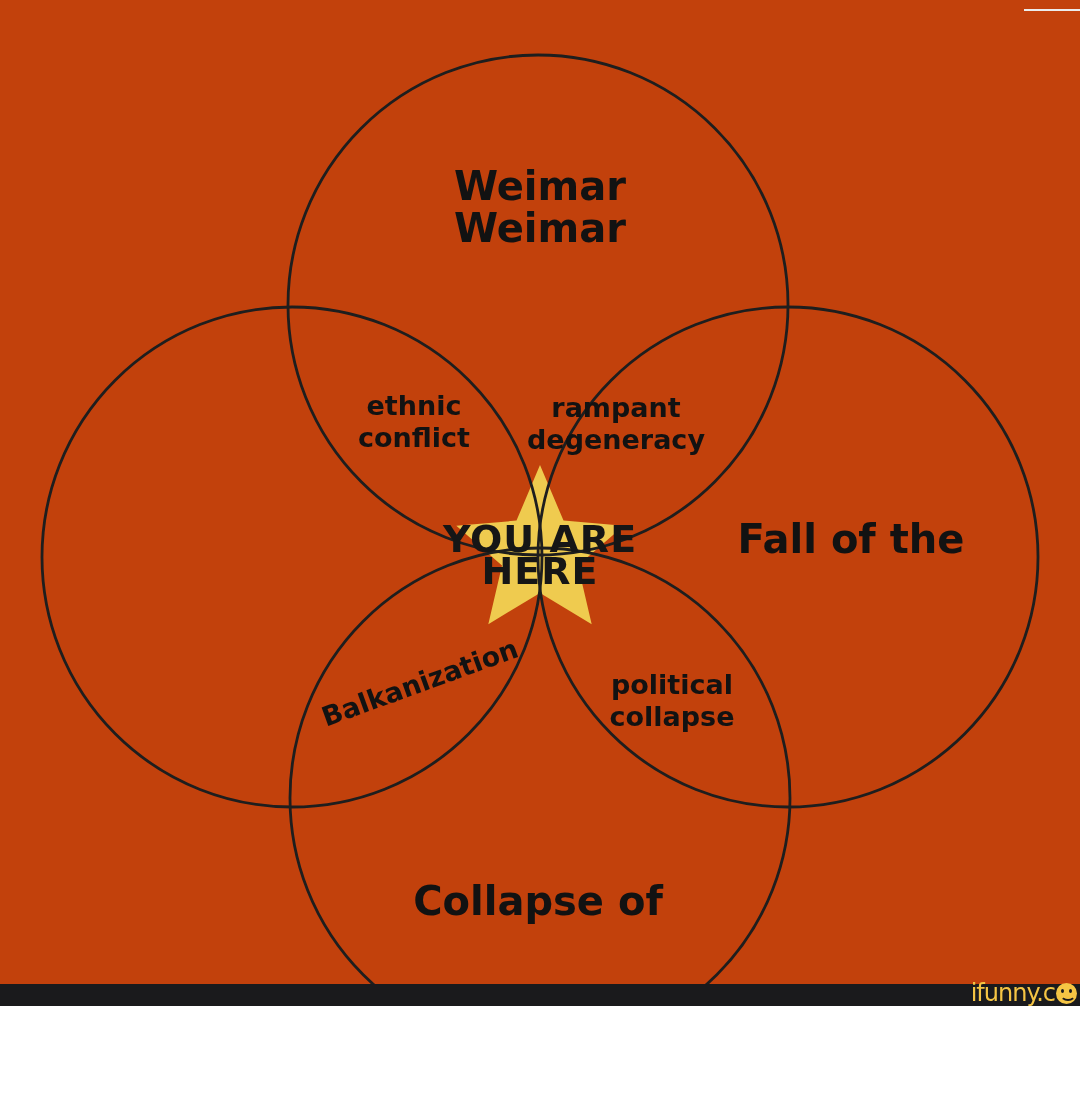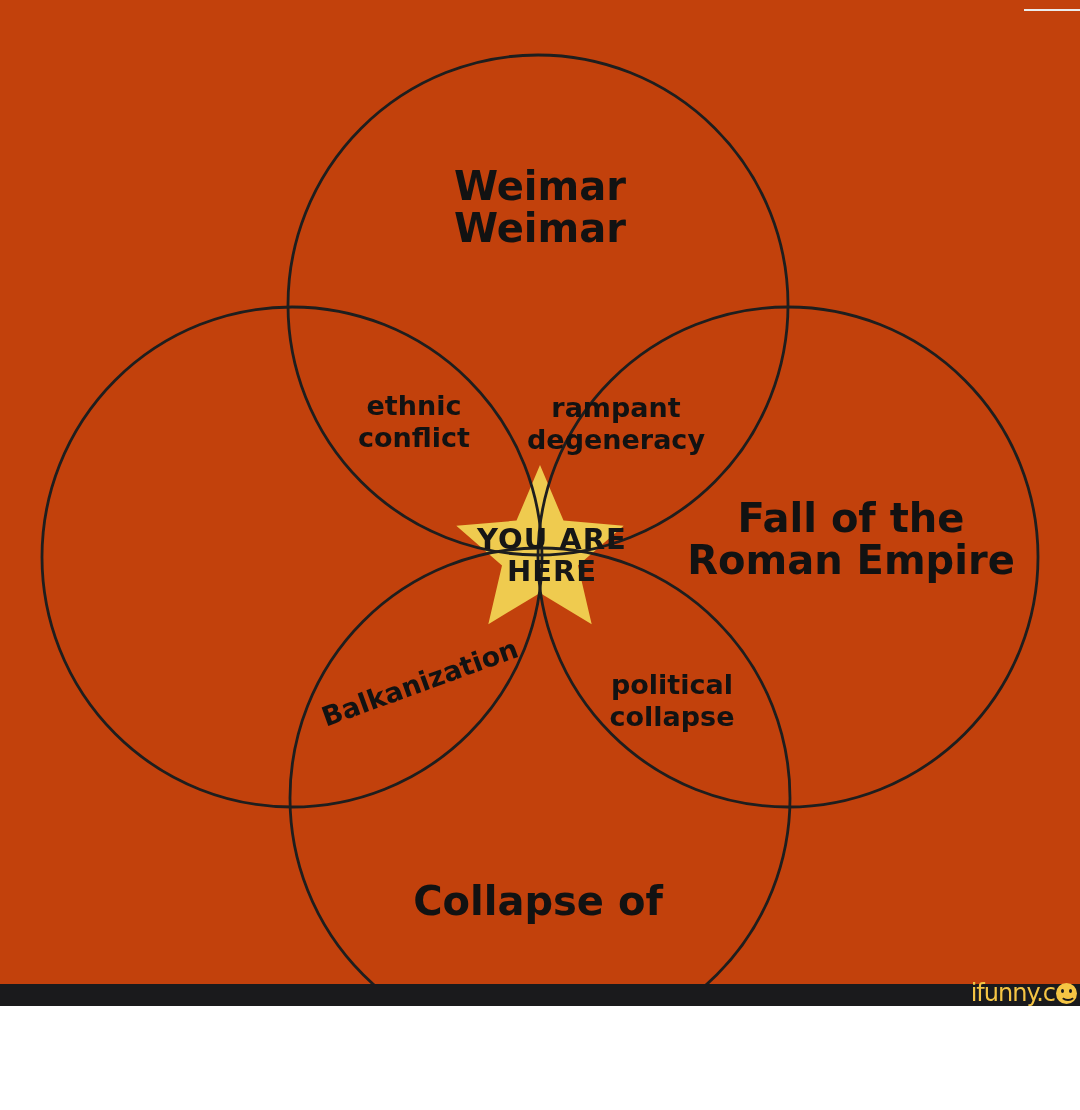--- a/index.html
+++ b/index.html
@@ -20,25 +20,24 @@
     color: #121212;
     font-weight: bold;
     white-space: nowrap;
   }
   .label .line { display: block; }
 
   .circle-label { font-size: 40px; line-height: 42px; }
   .overlap-label { font-size: 27px; line-height: 32px; }
 
   .center-label {
-    font-size: 29px;
+    font-size: 38px;
     line-height: 32px;
     letter-spacing: 1px;
     color: #161616;
-    margin-left: 12px;
   }
 
   .rotated { transform: translate(-50%, -50%) rotate(-20deg); }
 
   .artifact-line {
     position: absolute;
     top: 9px; right: 0;
     width: 56px; height: 2px;
     background: #ececec;
   }
@@ -107,21 +106,20 @@
   </svg>
 
   <div class="label circle-label" style="left:540px; top:207px;">
     <span class="line">Weimar</span>
     <span class="line">Weimar</span>
   </div>
 
 
   <div class="label circle-label" style="left:851px; top:539px;">
     <span class="line">Fall of the</span>
-    <span class="line">Roman Empire</span>
   </div>
 
   <div class="label circle-label" style="left:538px; top:901px;text-align:center;">
     <span class="line">Collapse of</span>
   </div>
 
   <div class="label overlap-label" style="left:414px; top:422px;">
     <span class="line">ethnic</span>
     <span class="line">conflict</span>
   </div>

